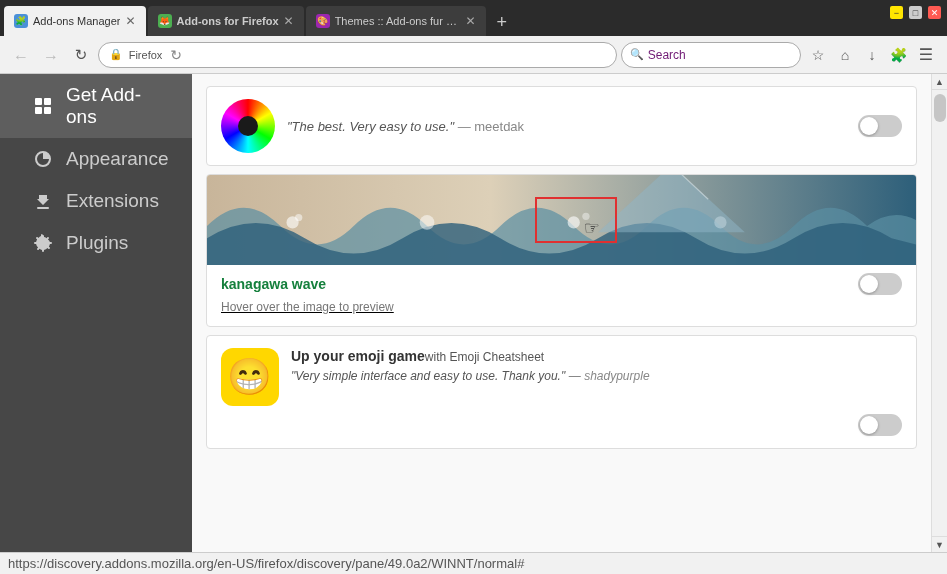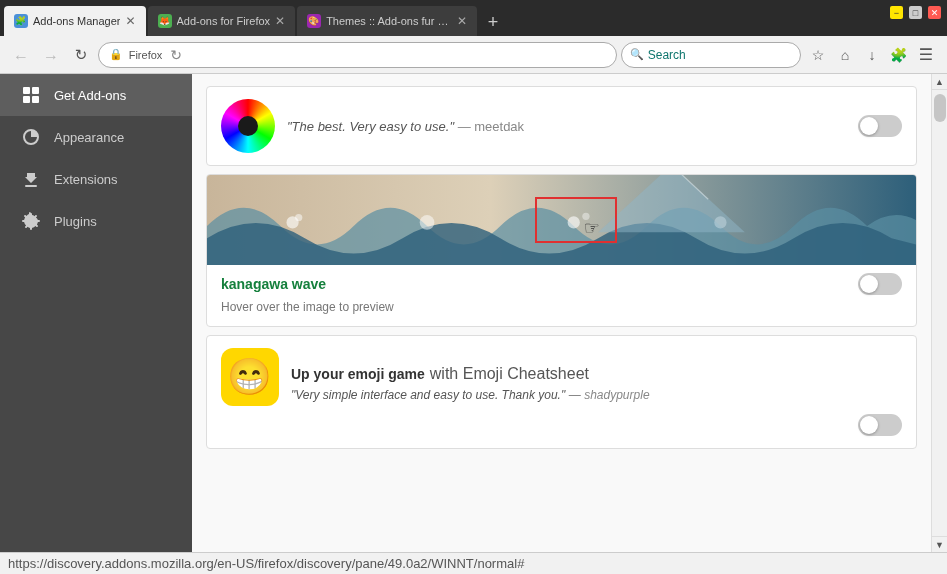--- a/index.html
+++ b/index.html
@@ -6,21 +6,21 @@
     body { font-family: Arial, sans-serif; font-size: 13px; background: #f9f9f9; overflow: hidden; width: 947px; height: 574px; }
     .tab { display: flex; align-items: center; height: 30px; padding: 0 10px; border-radius: 4px 4px 0 0; font-size: 12px; color: #ccc; background: #3d3d3d; max-width: 180px; min-width: 120px; gap: 5px; cursor: pointer; position: relative; }
     .tab.active { background: #f1f1f1; color: #333; }
 
     .toolbar { display: flex; align-items: center; height: 38px; background: #f1f1f1; padding: 0 8px; gap: 4px; border-bottom: 1px solid #ccc; }
     .nav-btn { width: 26px; height: 26px; border-radius: 50%; background: none; border: none; cursor: pointer; display: flex; align-items: center; justify-content: center; font-size: 16px; color: #555; }
     .nav-btn.disabled { color: #bbb; cursor: default; }
     .address-bar { flex: 1; height: 26px; border: 1px solid #aaa; border-radius: 13px; display: flex; align-items: center; padding: 0 10px; background: white; gap: 6px; }
     .search-box { width: 180px; height: 26px; border: 1px solid #aaa; border-radius: 13px; display: flex; align-items: center; padding: 0 8px; background: white; gap: 4px; }
     .toolbar-icon-btn { width: 26px; height: 26px; border-radius: 50%; background: none; border: none; cursor: pointer; display: flex; align-items: center; justify-content: center; font-size: 14px; color: #555; }
-    .sidebar-item { display: flex; align-items: center; gap: 12px; padding: 10px 20px; cursor: pointer; color: #ccc; font-size: 13px; }
+    .sidebar-item { display: flex; align-items: center; gap: 12px; padding: 10px 32px; cursor: pointer; color: #ccc; font-size: 19px; }
     .sidebar-item.active { background: #5e5e5e; color: white; }
     .sidebar-icon { width: 22px; height: 22px; display: flex; align-items: center; justify-content: center; flex-shrink: 0; }
     .sidebar-icon svg { width: 20px; height: 20px; }
 
     
     .addon-card { background: white; border: 1px solid #ddd; border-radius: 4px; margin-bottom: 8px; overflow: hidden; }
     .toggle-switch { width: 44px; height: 22px; background: #ccc; border-radius: 11px; position: relative; cursor: pointer; transition: background 0.2s; }
     .toggle-switch.off { background: #ccc; }
     .toggle-knob { width: 18px; height: 18px; background: white; border-radius: 50%; position: absolute; top: 2px; right: 2px; transition: right 0.2s; box-shadow: 0 1px 3px rgba(0,0,0,0.3); }
     .toggle-switch.off .toggle-knob { right: 24px; }
@@ -54,21 +54,21 @@
     <div style="display:flex; align-items:flex-end; height:36px; padding: 6px 4px 0 4px; gap:2px;">
 
       <div class="tab active" style="background:#f1f1f1; color:#333;">
         <span style="width:14px; height:14px; background:#4a90d9; border-radius:3px; flex-shrink:0; display:flex; align-items:center; justify-content:center; font-size:9px; color:white;">🧩</span>
         <span style="font-size:11px; overflow:hidden; text-overflow:ellipsis; white-space:nowrap; flex:1; max-width:120px;">Add-ons Manager</span>
         <span style="font-size:12px; color:#666; cursor:pointer;">✕</span>
       </div>
 
       <div class="tab" style="background:#3d3d3d; color:#ccc;">
         <span style="width:14px; height:14px; background:#4CAF50; border-radius:3px; flex-shrink:0; display:flex; align-items:center; justify-content:center; font-size:9px; color:white;">🦊</span>
-        <span style="font-size:11px; overflow:hidden; text-overflow:ellipsis; white-space:nowrap; flex:1; max-width:120px;">Add-ons for Firefox</span>
+        <span style="font-size:11px; overflow:hidden; text-overflow:ellipsis; white-space:nowrap; flex:1; max-width:120px;font-weight:bold;">Add-ons for Firefox</span>
         <span style="font-size:12px; color:#aaa; cursor:pointer;">✕</span>
       </div>
 
       <div class="tab" style="background:#3d3d3d; color:#ccc;">
         <span style="width:14px; height:14px; background:#9C27B0; border-radius:3px; flex-shrink:0; display:flex; align-items:center; justify-content:center; font-size:9px; color:white;">🎨</span>
         <span style="font-size:11px; overflow:hidden; text-overflow:ellipsis; white-space:nowrap; flex:1; max-width:130px;">Themes :: Add-ons fur Fir...</span>
         <span style="font-size:12px; color:#aaa; cursor:pointer;">✕</span>
       </div>
 
       <div style="width:28px; height:28px; display:flex; align-items:center; justify-content:center; color:#ccc; font-size:18px; cursor:pointer; border-radius:50%;">+</div>
@@ -81,21 +81,21 @@
     <button class="nav-btn" style="font-size:15px;">↻</button>
 
     <div class="address-bar">
       <span style="font-size:11px; color:#888;">🔒</span>
       <span style="font-size:11px; color:#555; margin-right:2px;">Firefox</span>
       <span style="color:#888; font-size:14px; cursor:pointer;">↻</span>
     </div>
 
     <div class="search-box">
       <span style="color:#888; font-size:11px;">🔍</span>
-      <span style="font-size:12px; color:#0f766e;">Search</span>
+      <span style="font-size:12px; color:#701a75;">Search</span>
     </div>
 
     <div style="display:flex; gap:1px;">
       <button class="toolbar-icon-btn">☆</button>
       <button class="toolbar-icon-btn">⌂</button>
       <button class="toolbar-icon-btn">↓</button>
       <button class="toolbar-icon-btn">🧩</button>
       <button class="toolbar-icon-btn" style="font-size:16px;">☰</button>
     </div>
   </div>
@@ -198,35 +198,35 @@
             <div style="position:absolute; top:22px; left:52%; transform:translateX(-50%); width:82px; height:46px; border:2px solid #e03030;"></div>
             <div style="position:absolute; top:42px; left:calc(52% + 8px); font-size:18px; color:#333; pointer-events:none;">☞</div>
           </div>
 
           <div style="display:flex; align-items:center; padding:8px 14px 4px 14px;">
             <span style="font-size:14px; font-weight:bold; color:#15803d; flex:1;">kanagawa wave</span>
             <div class="toggle-switch off">
               <div class="toggle-knob"></div>
             </div>
           </div>
-          <div style="padding:0 14px 12px 14px;">
+          <div style="padding:0 14px 12px 14px;text-decoration:underline;">
             <span style="font-size:12px; color:#777;">Hover over the image to preview</span>
           </div>
         </div>
 
         <div class="addon-card" style="margin-bottom:8px;">
           <div style="display:flex; gap:12px; padding:12px 14px 8px 14px;">
 
             <div style="width:58px; height:58px; border-radius:12px; background:#ffd700; display:flex; align-items:center; justify-content:center; font-size:36px; flex-shrink:0; overflow:hidden;">
               😁
             </div>
             <div style="flex:1;">
-              <div style="display:flex; align-items:baseline; gap:5px; margin-bottom:4px; flex-wrap:wrap;">
+              <div style="display:flex; align-items:baseline; margin-bottom:4px; flex-wrap:wrap;">
                 <span style="font-size:14px; font-weight:bold; color:#333;">Up your emoji game</span>
-                <span style="font-size:16px; color:#555;margin-top:17px;">with Emoji Cheatsheet</span>
+                <span style="font-size:12px; color:#555;">with Emoji Cheatsheet</span>
               </div>
               <div>
                 <span style="font-size:12px; color:#555; font-style:italic;">"Very simple interface and easy to use. Thank you."</span>
                 <span style="font-size:12px; color:#888; font-style:italic;">— shadypurple</span>
               </div>
             </div>
           </div>
           <div style="display:flex; justify-content:flex-end; padding:0 14px 12px 14px;">
             <div class="toggle-switch off">
               <div class="toggle-knob"></div>

